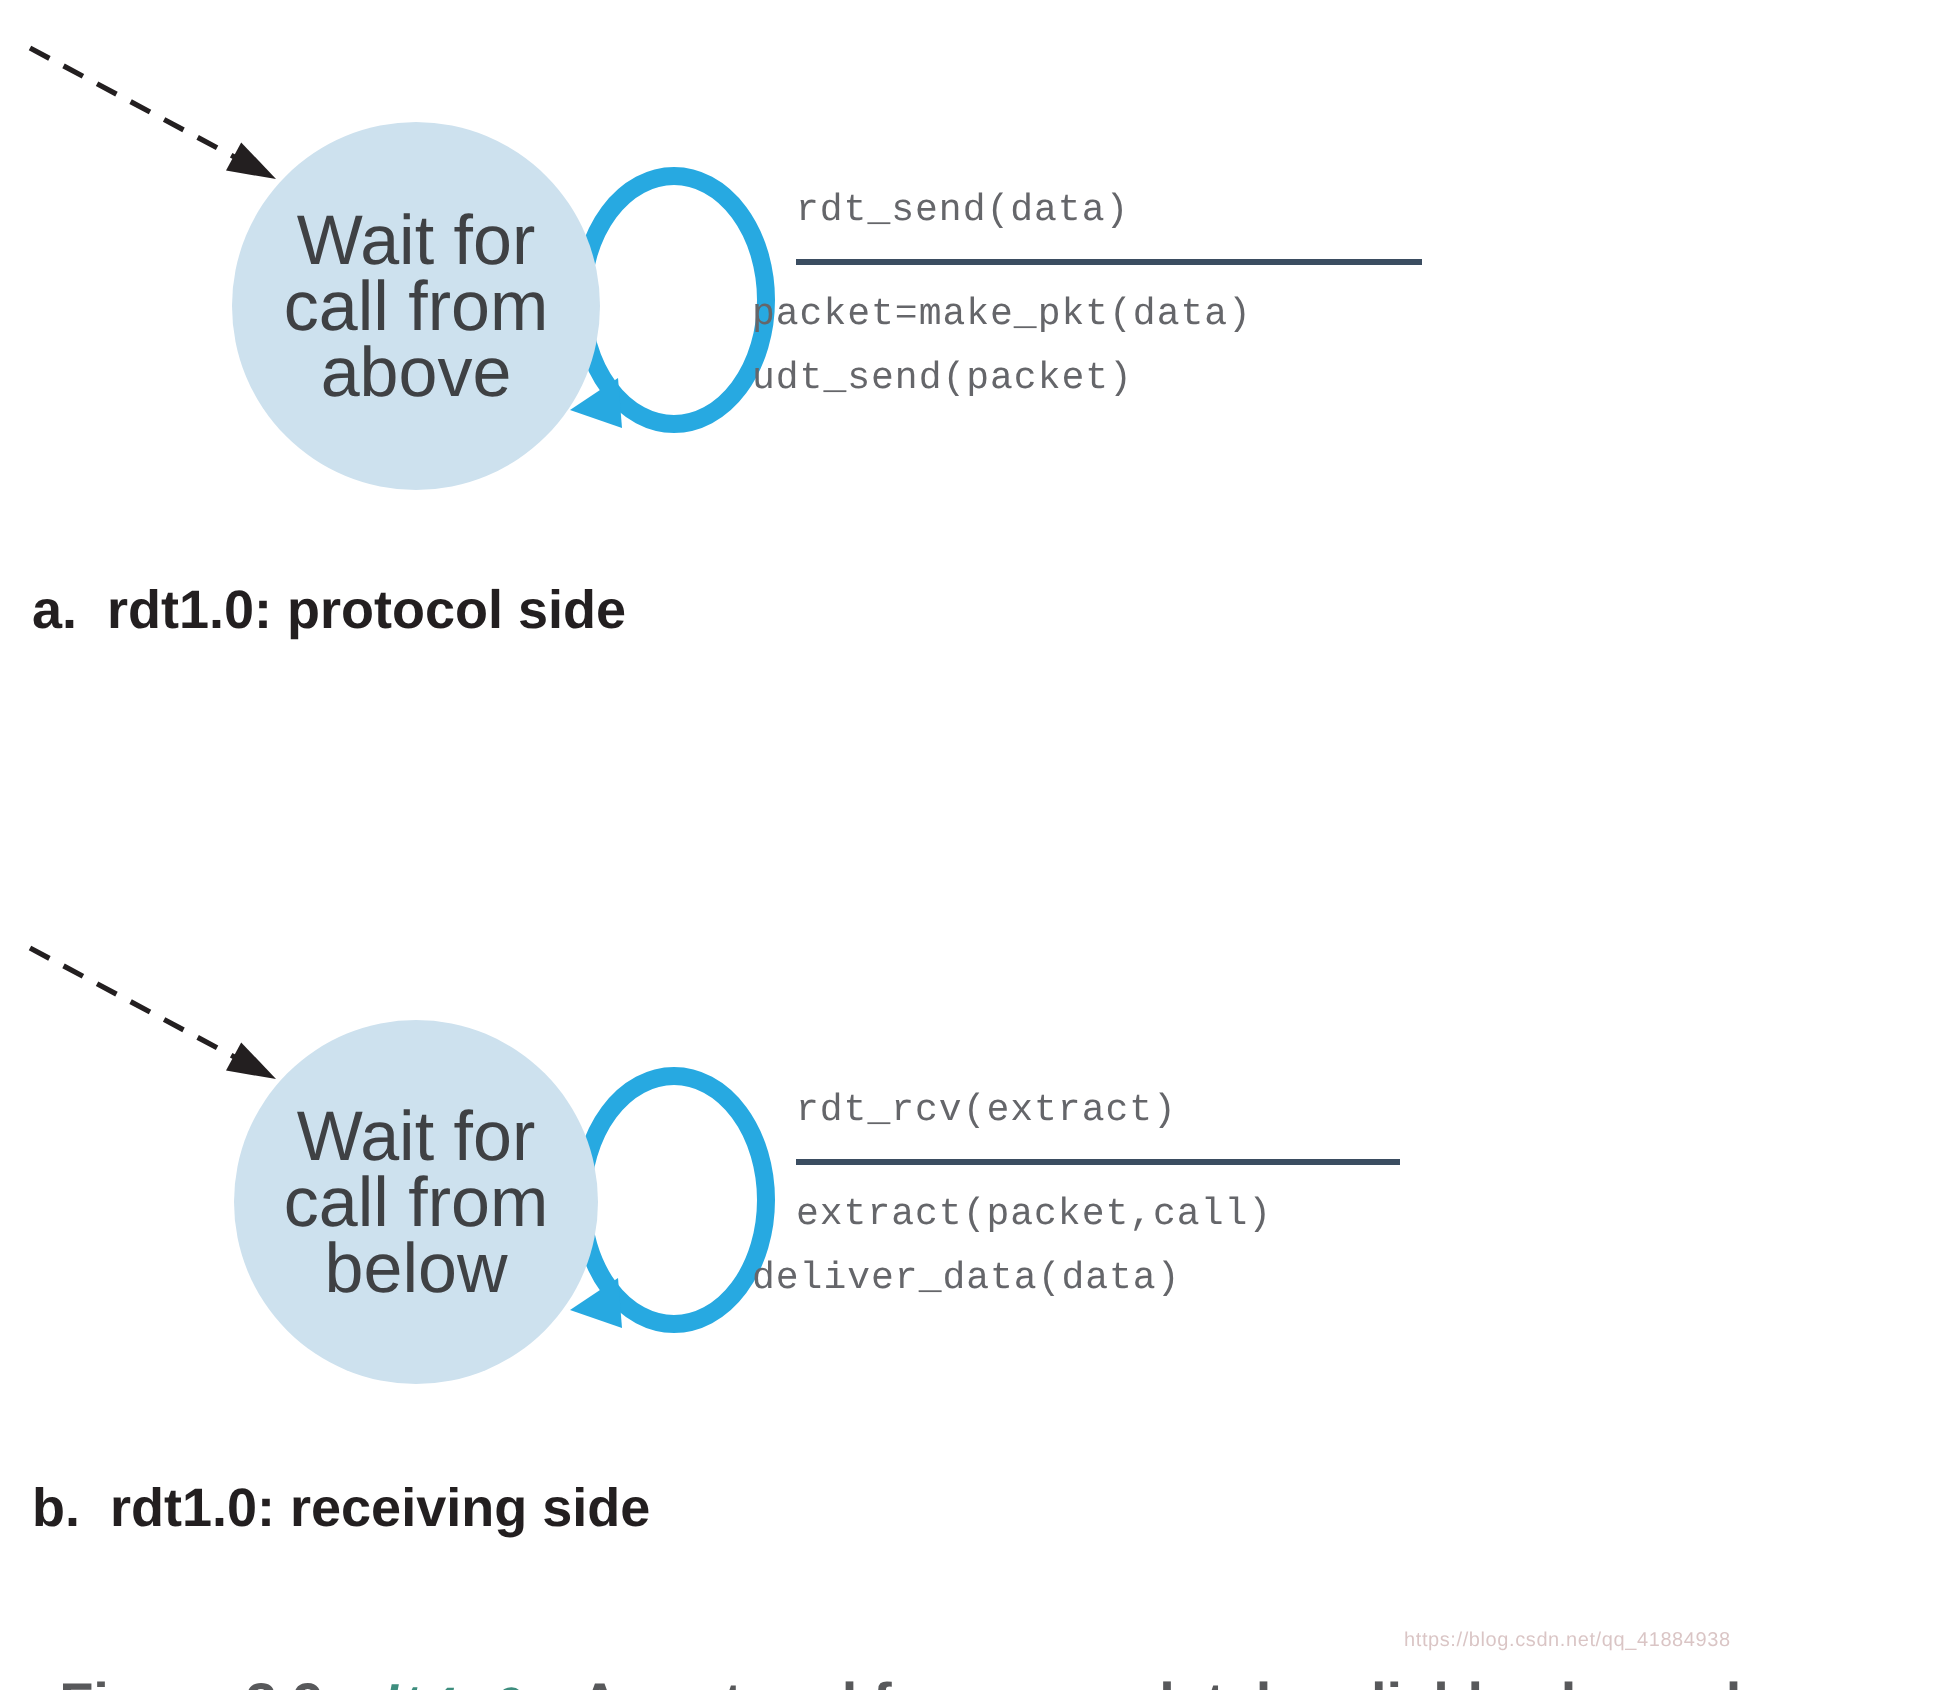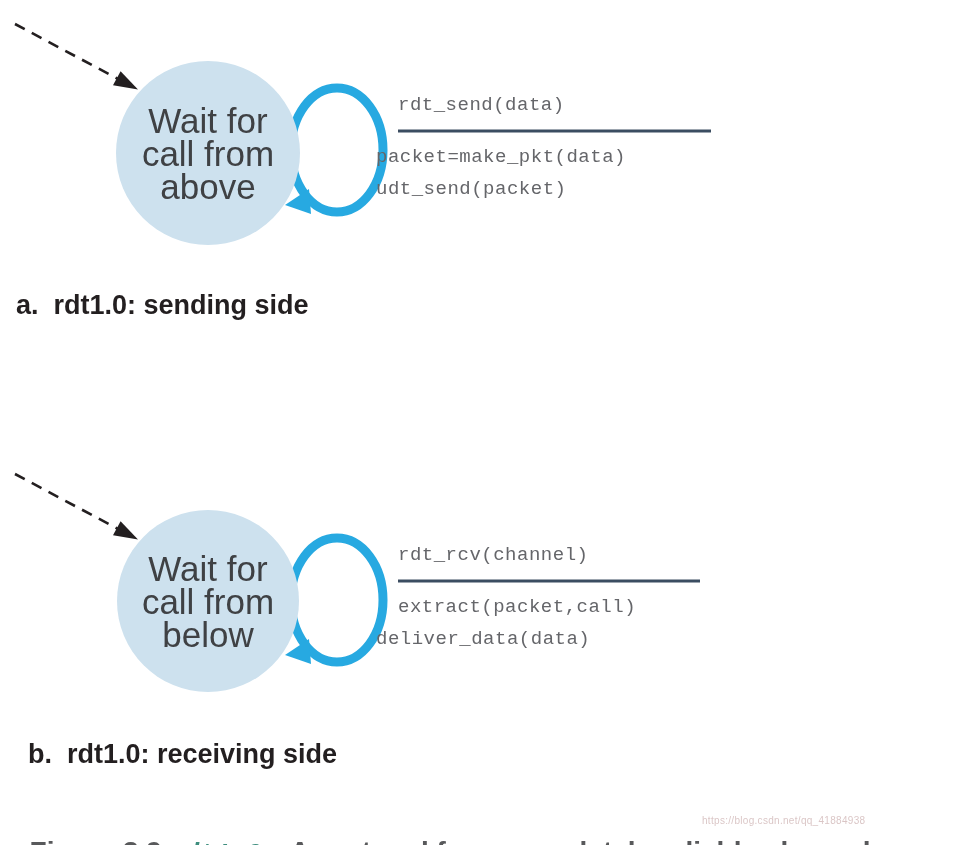--- a/index.html
+++ b/index.html
@@ -62,29 +62,29 @@
 </svg>
 
 <div class="abs state-label" style="left:108px;top:104px;">
   <div>Wait for</div>
   <div>call from</div>
   <div>above</div>
 </div>
 <div class="abs code" style="left:398px;top:94px;">rdt_send(data)</div>
 <div class="abs code" style="left:376px;top:146px;">packet=make_pkt(data)</div>
 <div class="abs code" style="left:376px;top:178px;">udt_send(packet)</div>
-<div class="abs sub-caption" style="left:16px;top:290px;">a.  rdt1.0: sending side</div>
+<div class="abs sub-caption" style="left:16px;top:290px;">a.  rdt1.0: protocol side</div>
 
 <div class="abs state-label" style="left:108px;top:552px;">
   <div>Wait for</div>
   <div>call from</div>
   <div>below</div>
 </div>
-<div class="abs code" style="left:398px;top:544px;">rdt_rcv(channel)</div>
+<div class="abs code" style="left:398px;top:544px;">rdt_rcv(extract)</div>
 <div class="abs code" style="left:398px;top:596px;">extract(packet,call)</div>
 <div class="abs code" style="left:376px;top:628px;">deliver_data(data)</div>
-<div class="abs sub-caption" style="left:28px;top:739px;">b.  rdt1.0: receiving side</div>
+<div class="abs sub-caption" style="left:16px;top:739px;">b.  rdt1.0: receiving side</div>
 
 <div class="abs watermark">https://blog.csdn.net/qq_41884938</div>
 
 <div class="abs fig-caption">
   <span>Figure 3.9</span><span class="code-inline">rdt1.0</span><span>– A protocol for a completely reliable channel</span>
 </div>
 
 </body></html>

